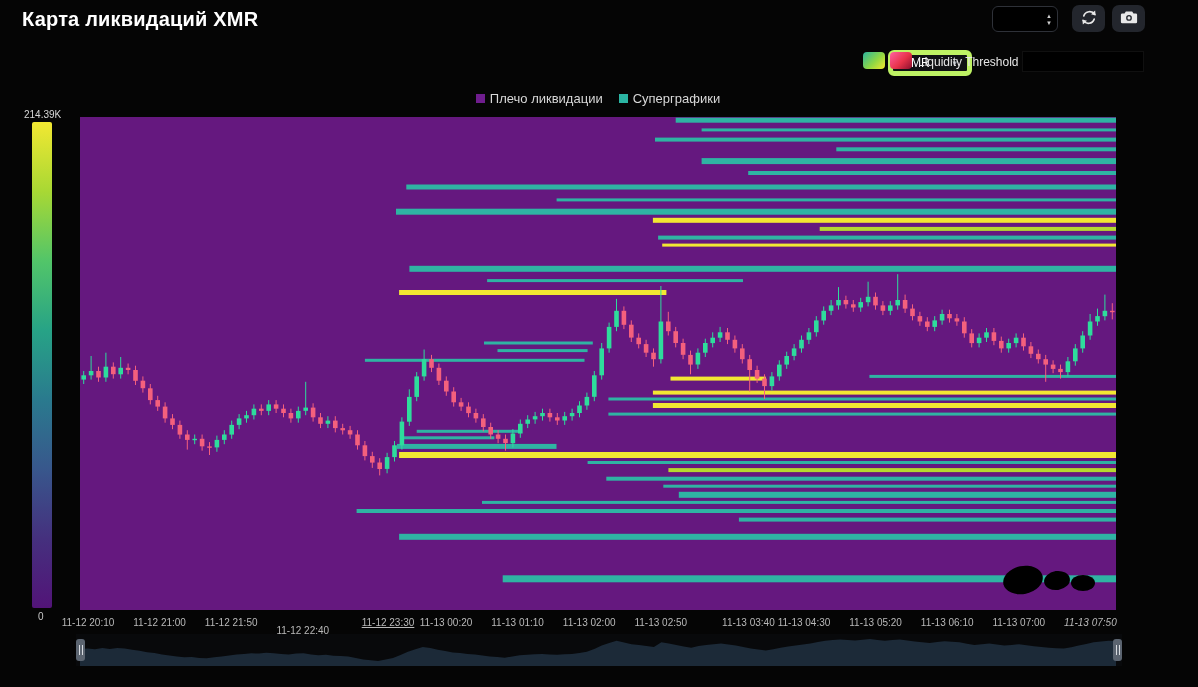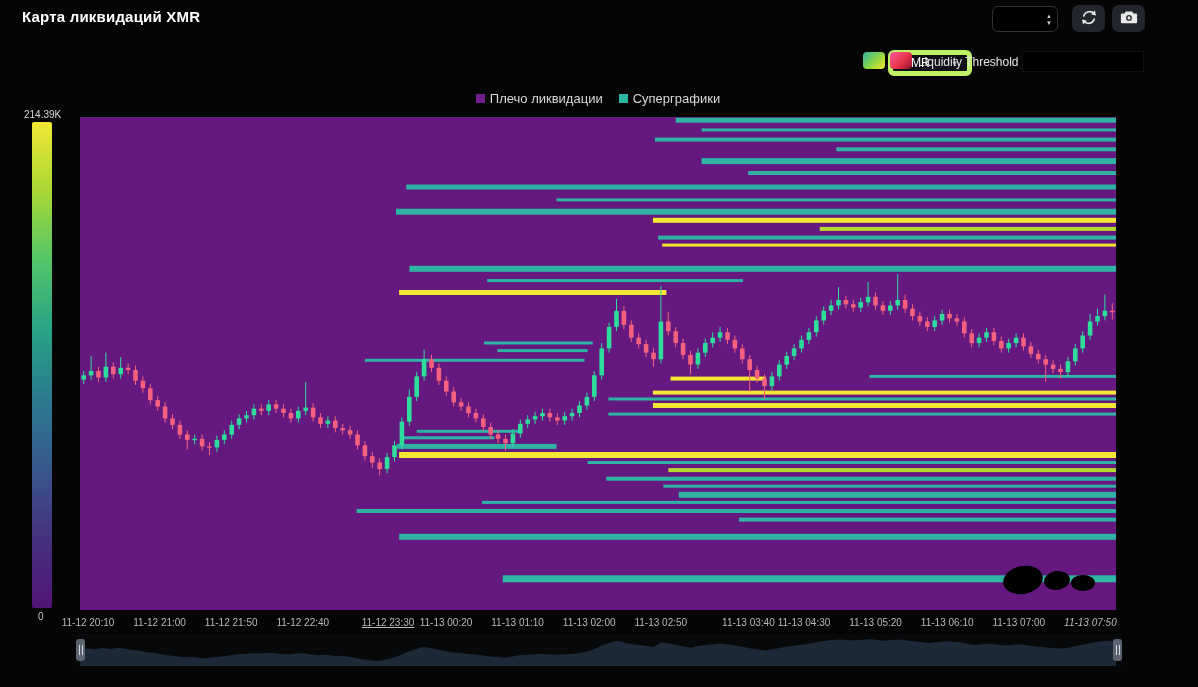--- a/index.html
+++ b/index.html
@@ -1,18 +1,18 @@
 <!DOCTYPE html>
 <html><head>
 <meta charset="utf-8">
 <style>
   html,body{margin:0;padding:0;background:#050505;}
   .app{position:relative;width:1198px;height:687px;background:#050505;color:#fff;
        font-family:"Liberation Sans",sans-serif;overflow:hidden;}
-  .title{position:absolute;left:22px;top:8px;font-size:15px;font-weight:700;letter-spacing:.2px;}
+  .title{position:absolute;left:22px;top:8px;font-size:20px;font-weight:700;letter-spacing:.2px;}
   .select{position:absolute;left:888px;top:6px;width:84px;height:26px;background:#101114;
           border:5px solid #bef264;border-radius:6px;display:flex;align-items:center;
           justify-content:space-between;padding:0 10px;font-size:12px;cursor:pointer;box-sizing:border-box;margin-top:44px;}
   .caret{font-size:9px;color:#9aa0a8;line-height:9px;}
   .numinput{position:absolute;left:992px;top:6px;width:66px;height:26px;background:#000;
             border:1px solid #2e3138;border-radius:6px;box-sizing:border-box;display:flex;
             align-items:center;justify-content:flex-end;cursor:text;}
   .spinners{display:flex;flex-direction:column;margin-right:5px;gap:1px;}
   .spin{font-size:6px;color:#cfcfcf;line-height:6px;cursor:pointer;}
   .iconbtn{position:absolute;top:5px;width:33px;height:27px;background:#23262d;border:none;
@@ -426,21 +426,21 @@
       <line x1="1024.9" x2="1024.9" y1="177.6" y2="203.4" stroke="#2edc9c" stroke-width="1"></line>
       <rect x="1022.6" y="193.8" width="4.6" height="5.4" fill="#2edc9c"></rect>
       <line x1="1032.3" x2="1032.3" y1="186.2" y2="202.4" stroke="#f4607d" stroke-width="1"></line>
       <rect x="1030.0" y="193.8" width="4.6" height="1.4" fill="#f4607d"></rect>
     </svg>
 
   <div id="time-axis">
       <div class="ttick" style="left: 8px;">11-12 20:10</div>
       <div class="ttick" style="left: 79.6px;">11-12 21:00</div>
       <div class="ttick" style="left: 151.2px;">11-12 21:50</div>
-      <div class="ttick" style="left: 222.8px;">11-12 22:40</div>
+      <div class="ttick" style="left: 222.8px; margin-top: 8px;">11-12 22:40</div>
       <div class="ttick" style="left: 308px; text-decoration: underline;">11-12 23:30</div>
       <div class="ttick" style="left: 366px;">11-13 00:20</div>
       <div class="ttick" style="left: 437.6px;">11-13 01:10</div>
       <div class="ttick" style="left: 509.2px;">11-13 02:00</div>
       <div class="ttick" style="left: 580.8px;">11-13 02:50</div>
       <div class="ttick" style="left: 652.4px; margin-left: 16px;">11-13 03:40</div>
       <div class="ttick" style="left: 724px;">11-13 04:30</div>
       <div class="ttick" style="left: 795.6px;">11-13 05:20</div>
       <div class="ttick" style="left: 867.2px;">11-13 06:10</div>
       <div class="ttick" style="left: 938.8px;">11-13 07:00</div>

